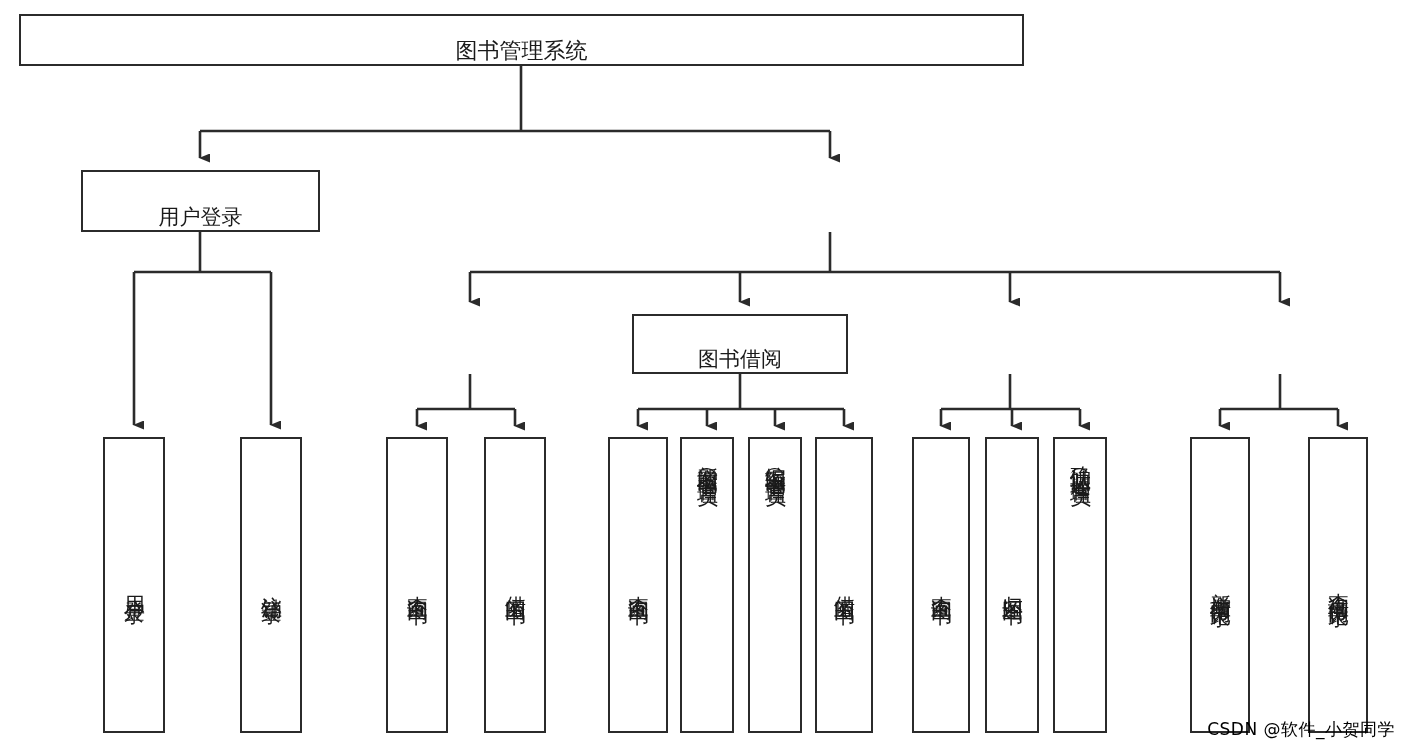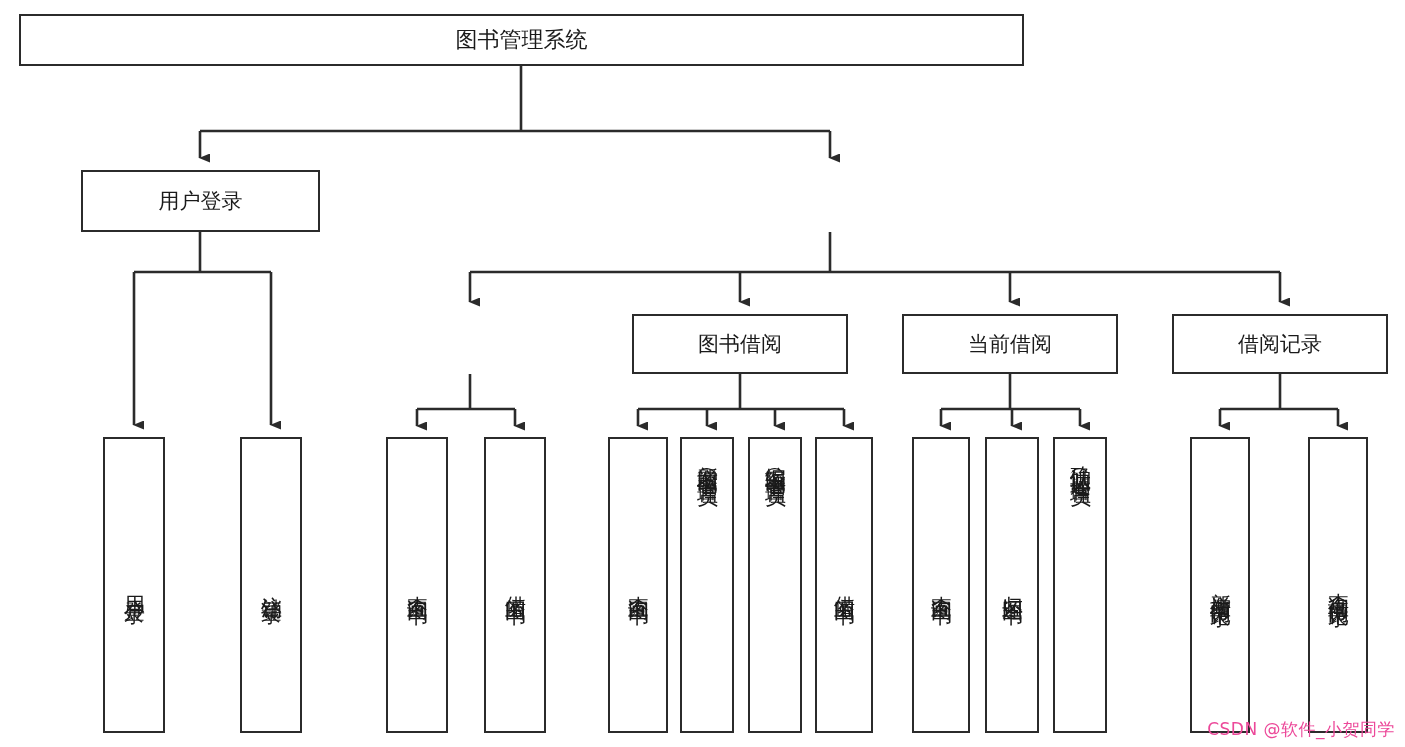--- a/index.html
+++ b/index.html
@@ -23,21 +23,21 @@
     top: 0;
     width: 1405px;
     height: 747px;
   }
   .node {
     position: absolute;
     box-sizing: border-box;
     background: #ffffff;
     border: 2px solid #2b2b2b;
     display: flex;
-    align-items: center;
+    align-items: flex-end;
     justify-content: center;
     z-index: 2;
   }
   .node .label {
     color: #1a1a1a;
     line-height: 1.18;
     text-align: center;
     white-space: pre-line;
   }
   .node.horizontal .label {
@@ -60,21 +60,21 @@
   }
   .node.vertical.centered {
     align-items: center;
     padding-top: 0;
   }
   #watermark {
     position: absolute;
     right: 10px;
     bottom: 6px;
     font-size: 17px;
-    color: #ec4899;
+    color: #000000;
     z-index: 5;
     white-space: nowrap;
     letter-spacing: 0.5px;
   }
 </style>
 </head>
 <body>
 
 <div id="canvas">
 
@@ -132,26 +132,20 @@
     <span class="label">图书管理系统</span>
   </div>
 
   <div class="node horizontal" style="left:81px; top:170px; width:239px; height:62px;">
     <span class="label">用户登录</span>
   </div>
 
   <div class="node horizontal" style="left:632px; top:314px; width:216px; height:60px;">
     <span class="label">图书借阅</span>
   </div>
-  <div class="node horizontal" style="left:902px; top:314px; width:216px; height:60px;">
-    <span class="label">当前借阅</span>
-  </div>
-  <div class="node horizontal" style="left:1172px; top:314px; width:216px; height:60px;">
-    <span class="label">借阅记录</span>
-  </div>
 
   <div class="node vertical centered" style="left:103px; top:437px; width:62px; height:296px;">
     <span class="label">用户登录</span>
   </div>
   <div class="node vertical centered" style="left:240px; top:437px; width:62px; height:296px;">
     <span class="label">注销登录</span>
   </div>
 
   <div class="node vertical centered" style="left:386px; top:437px; width:62px; height:296px;">
     <span class="label">查询图书</span>

